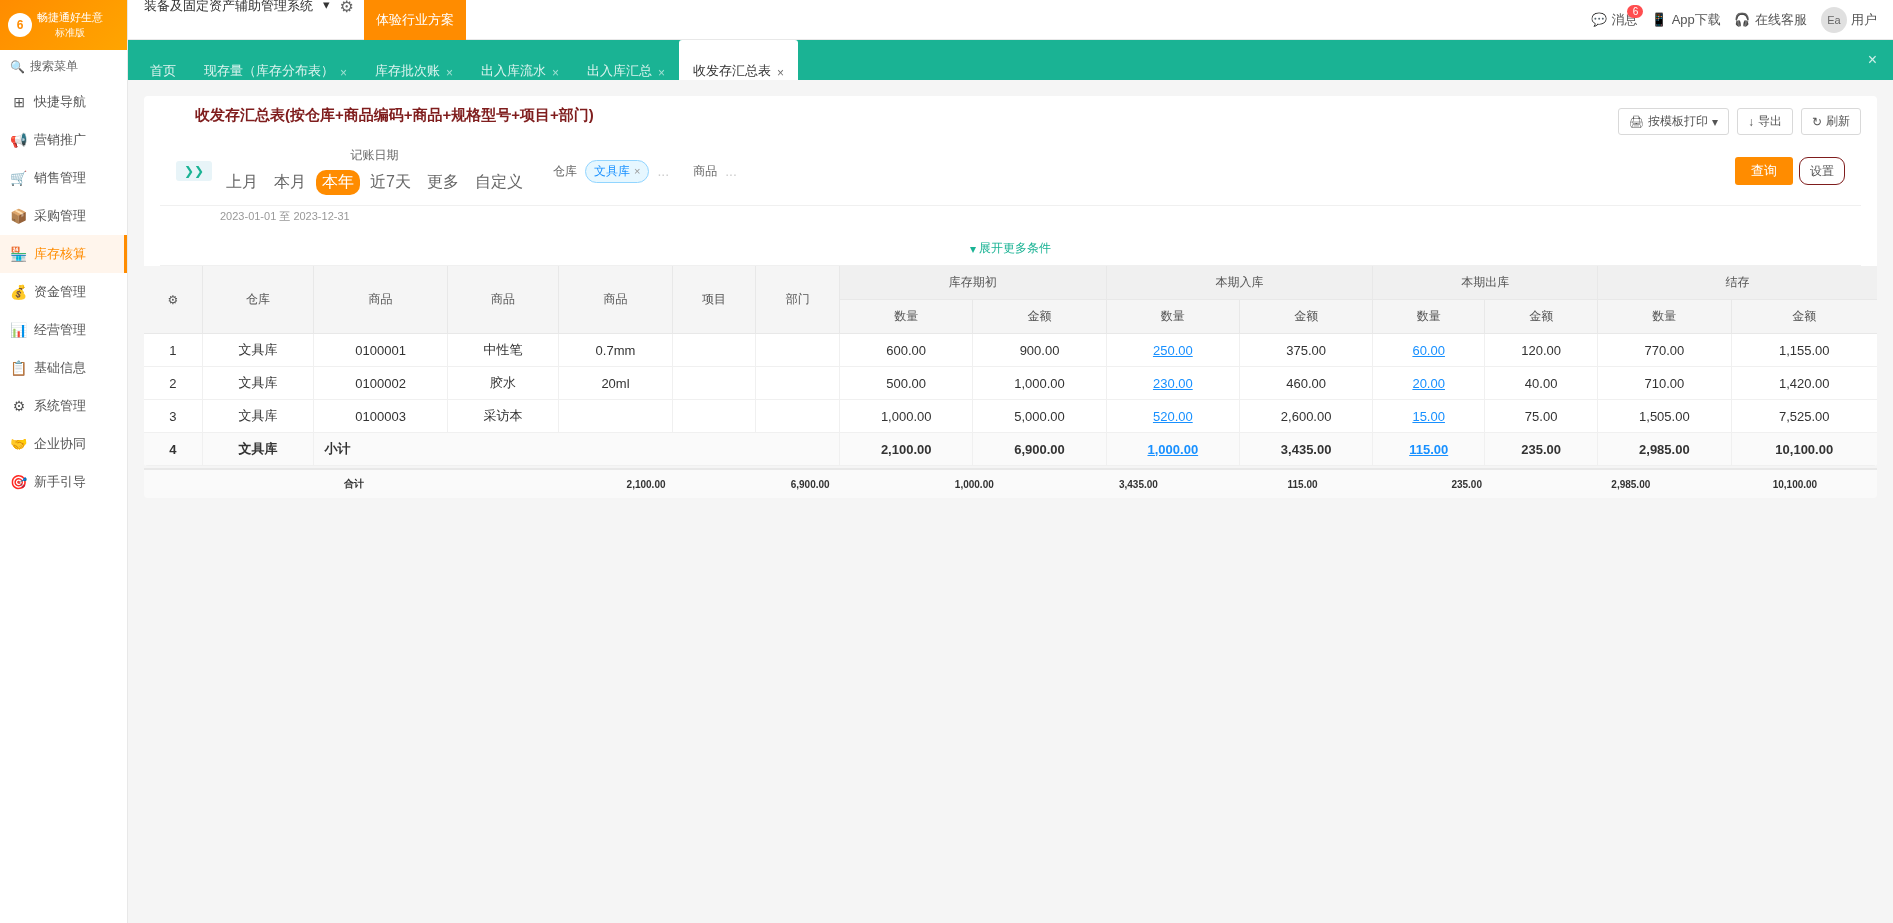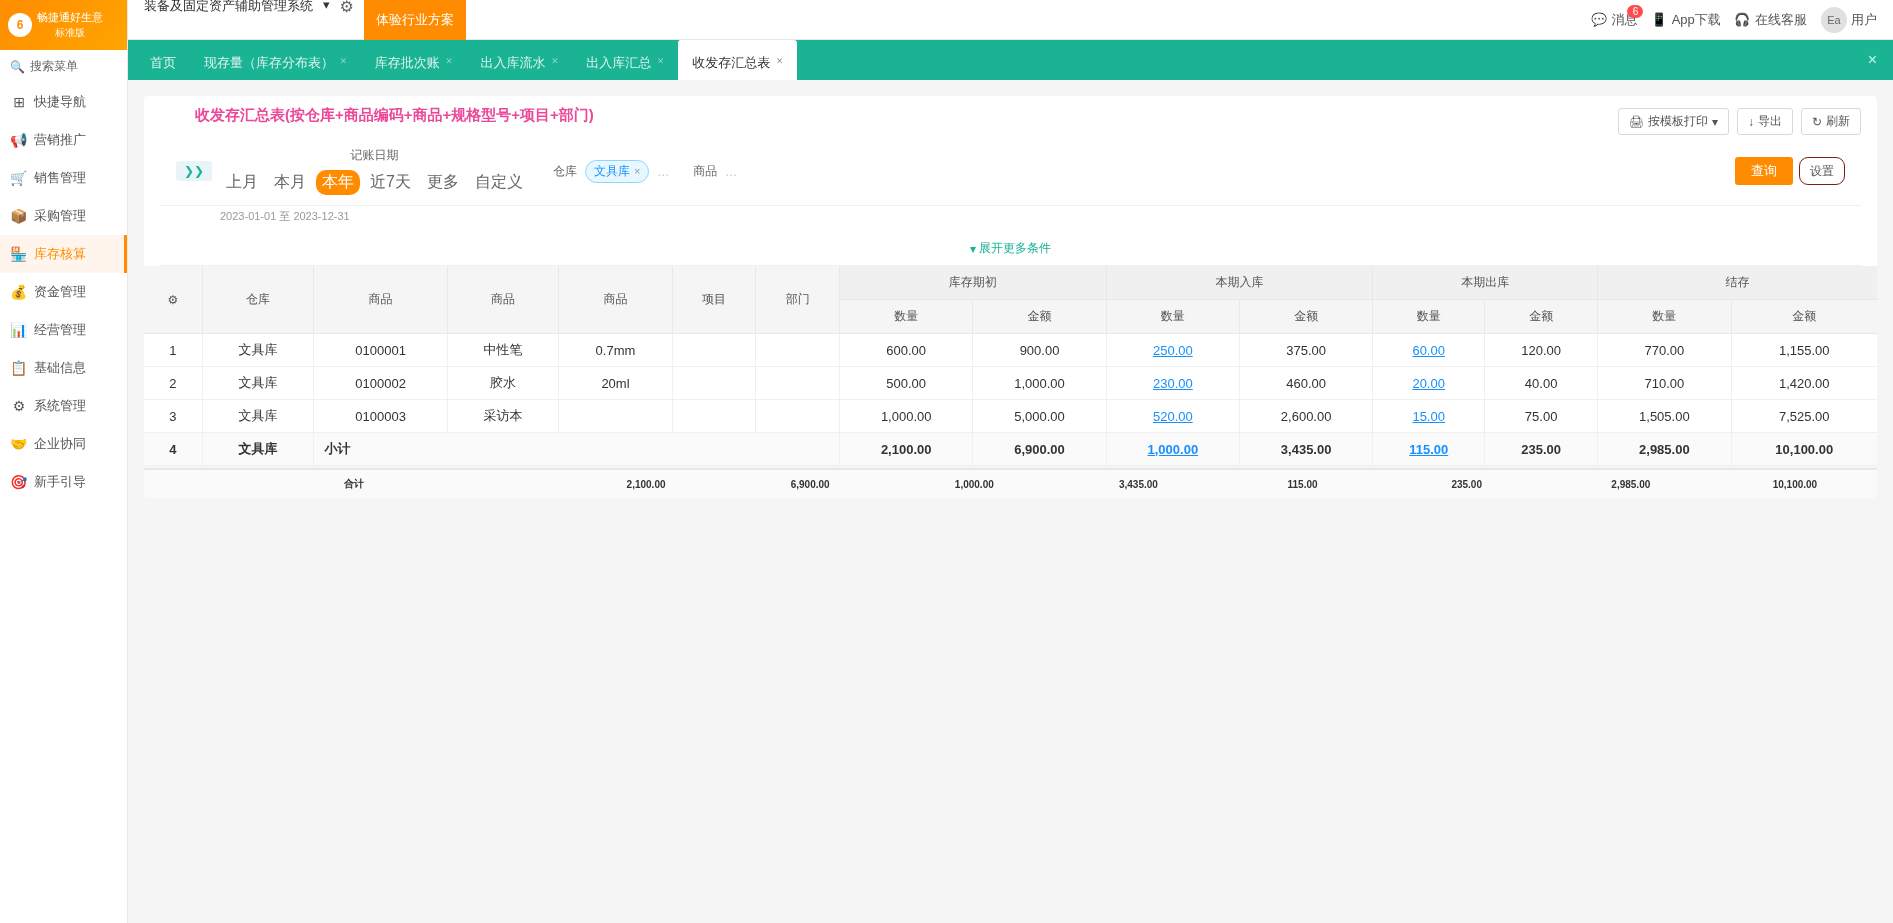--- a/index.html
+++ b/index.html
@@ -25,28 +25,28 @@
     .topbar-left { display: flex; align-items: flex-start; gap: 10px; }
     .topbar-settings { color: #666; font-size: 16px; cursor: pointer; }
     .topbar-btn { background: #ff8c00; color: #fff; border: none; padding: 14px 12px; border-radius: 3px; cursor: pointer; font-size: 13px; }
     .topbar-right { display: flex; align-items: center; gap: 14px; color: #555; font-size: 13px; }
     .topbar-right-item { display: flex; align-items: center; gap: 4px; cursor: pointer; position: relative; }
     .badge { background: #ff4d4f; color: #fff; border-radius: 10px; font-size: 10px; padding: 1px 4px; position: absolute; top: -6px; right: -6px; min-width: 16px; text-align: center; }
     .user-avatar { width: 26px; height: 26px; background: #e0e0e0; border-radius: 50%; display: flex; align-items: center; justify-content: center; font-size: 11px; color: #666; }
 
     
     .tabbar { background: #1ab394; display: flex; align-items: center; height: 40px; flex-shrink: 0; padding: 0 8px; }
-    .tab { padding: 14px 14px; height: 40px; display: flex; align-items: flex-start; gap: 6px; cursor: pointer; color: rgba(255,255,255,0.85); font-size: 13px; white-space: nowrap; font-family: Liberation Serif, serif; }
+    .tab { padding: 0 14px; height: 40px; display: flex; align-items: flex-end; gap: 6px; cursor: pointer; color: rgba(255,255,255,0.85); font-size: 13px; white-space: nowrap; }
     .tab.active { background: #fff; color: #333; border-radius: 3px 3px 0 0; }
     .tab-close { font-size: 12px; opacity: 0.7; }
     .tab-end-close { color: rgba(255,255,255,0.8); font-size: 16px; margin-left: auto; cursor: pointer; padding: 0 8px; }
 
     
     .content { flex: 1; overflow-y: auto; padding: 16px; background: #f5f5f5; }
-    .page-title { font-size: 15px; font-weight: bold; color: #ec4899; margin-bottom: 12px; padding-left: 35px; }
+    .page-title { font-size: 15px; font-weight: bold; color: #7f1d1d; margin-bottom: 12px; padding-left: 35px; }
 
     
     .filter-bar { background: #fff; padding: 10px 16px; border-bottom: 1px solid #f0f0f0; display: flex; align-items: center; flex-wrap: wrap; gap: 8px; }
     .filter-expand-btn { background: #e8f4f8; border: none; color: #1ab394; padding: 3px 8px; border-radius: 3px; cursor: pointer; display: flex; align-items: center; gap: 3px; font-size: 12px; }
     .filter-label { color: #666; font-size: 12px; }
     .date-options { display: flex; align-items: center; gap: 4px; font-size: 16px; color: #666; }
     .date-option { cursor: pointer; padding: 2px 6px; border-radius: 2px; }
     .date-option.active { background: #ff8c00; color: #fff; border-radius: 10px; }
     .date-range { font-size: 11px; color: #999; }
     .filter-tag { background: #e6f7ff; border: 1px solid #91d5ff; border-radius: 12px; padding: 2px 8px; font-size: 12px; color: #1890ff; display: flex; align-items: center; gap: 4px; }

